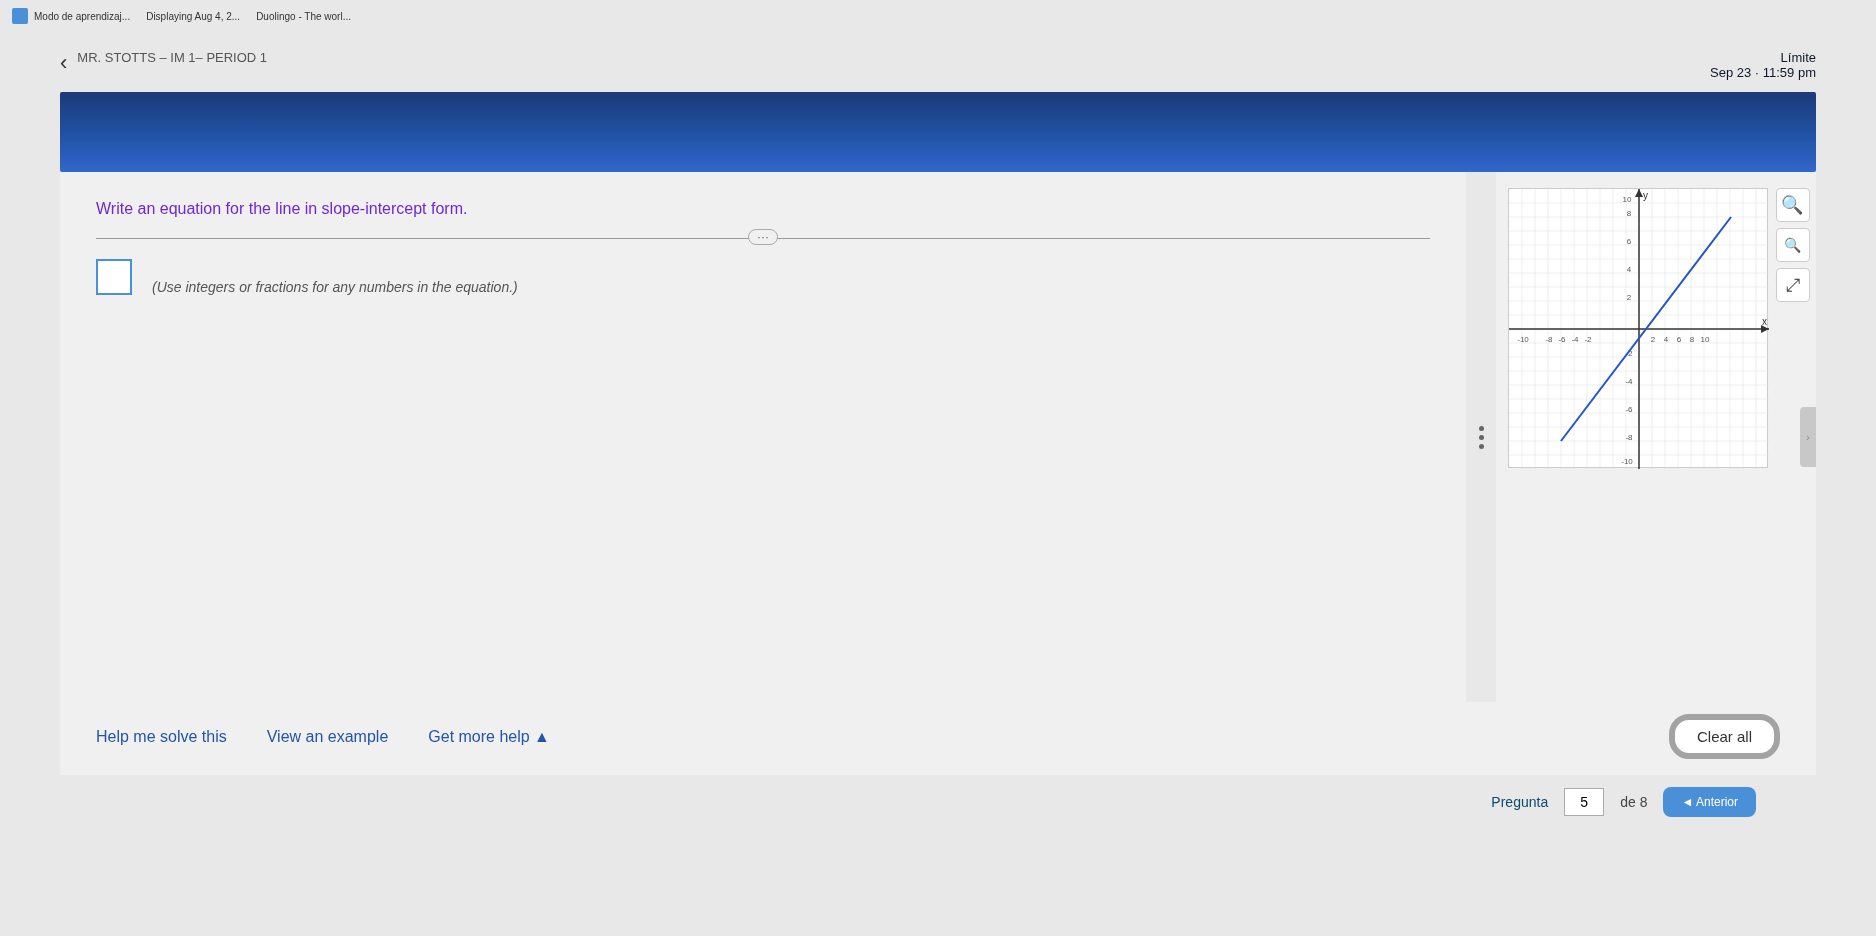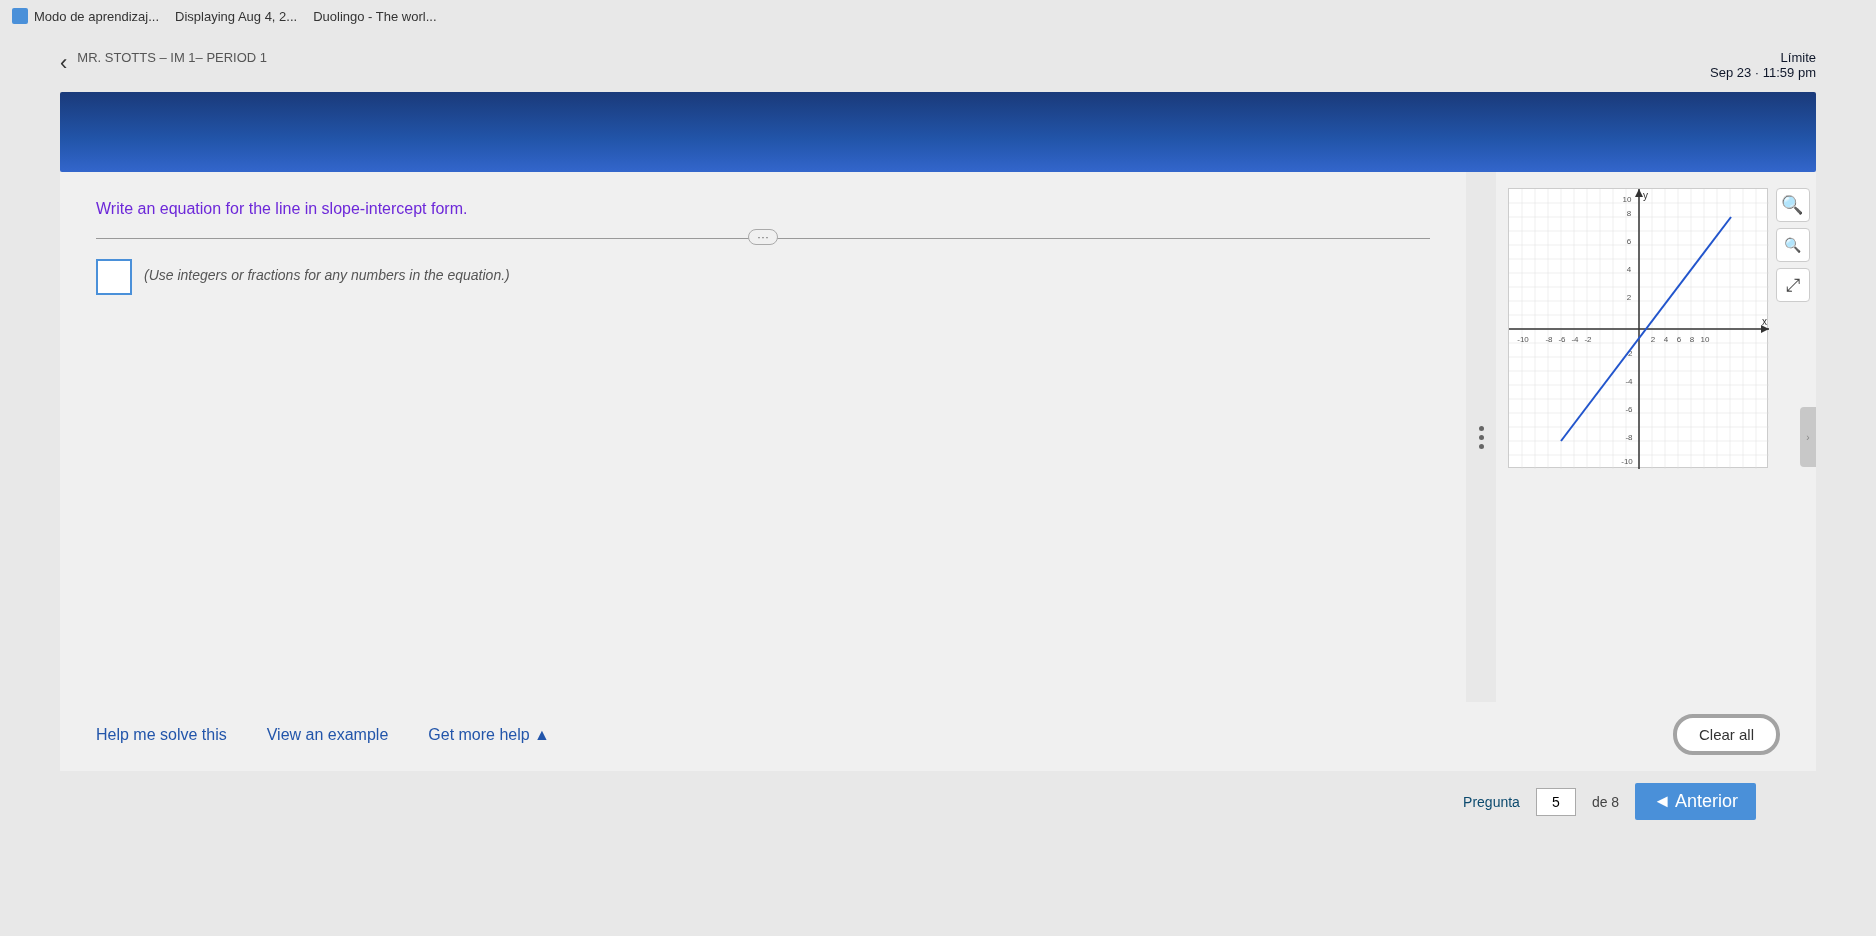--- a/index.html
+++ b/index.html
@@ -12,21 +12,21 @@
     }
 
     
     .browser-bar {
       background: #e8e8e8;
       height: 32px;
       display: flex;
       align-items: center;
       padding: 0 12px;
       gap: 16px;
-      font-size: 13px;
+      font-size: 10px;
       color: #333;
     }
     .browser-tab {
       display: flex;
       align-items: center;
       gap: 6px;
     }
     .tab-icon {
       width: 16px;
       height: 16px;
@@ -122,22 +122,22 @@
       background: #f0f0f0;
       padding: 0 8px;
       font-size: 12px;
       color: #666;
       border: 1px solid #aaa;
       border-radius: 10px;
     }
 
     .answer-row {
       display: flex;
-      align-items: flex-start;
-      gap: 12px;
+      align-items: flex-end;
+      gap: 20px;
       margin-top: 10px;
     }
 
     .answer-box {
       width: 36px;
       height: 36px;
       border: 2px solid #4a90d9;
       background: white;
       display: flex;
       align-items: center;
@@ -242,21 +242,21 @@
 
     .get-more-help {
       font-size: 16px;
       color: #2255aa;
       cursor: pointer;
       font-weight: 400;
     }
 
     .clear-all-btn {
       background: white;
-      border: 4px solid #a3a3a3;
+      border: 6px solid #a3a3a3;
       border-radius: 20px;
       padding: 8px 22px;
       font-size: 15px;
       cursor: pointer;
       color: #333;
     }
 
     
     .footer-nav {
       display: flex;
@@ -283,23 +283,23 @@
     .page-total {
       font-size: 14px;
       color: #444;
     }
 
     .anterior-btn {
       background: #4a90d9;
       color: white;
       border: none;
       padding: 8px 18px;
-      font-size: 18px;
-      cursor: pointer;
-      border-radius: 2px;
+      font-size: 12px;
+      cursor: pointer;
+      border-radius: 8px;
     }
 
     
     .right-scroll-hint {
       position: absolute;
       right: 0;
       top: 50%;
       transform: translateY(-50%);
       width: 16px;
       height: 60px;

